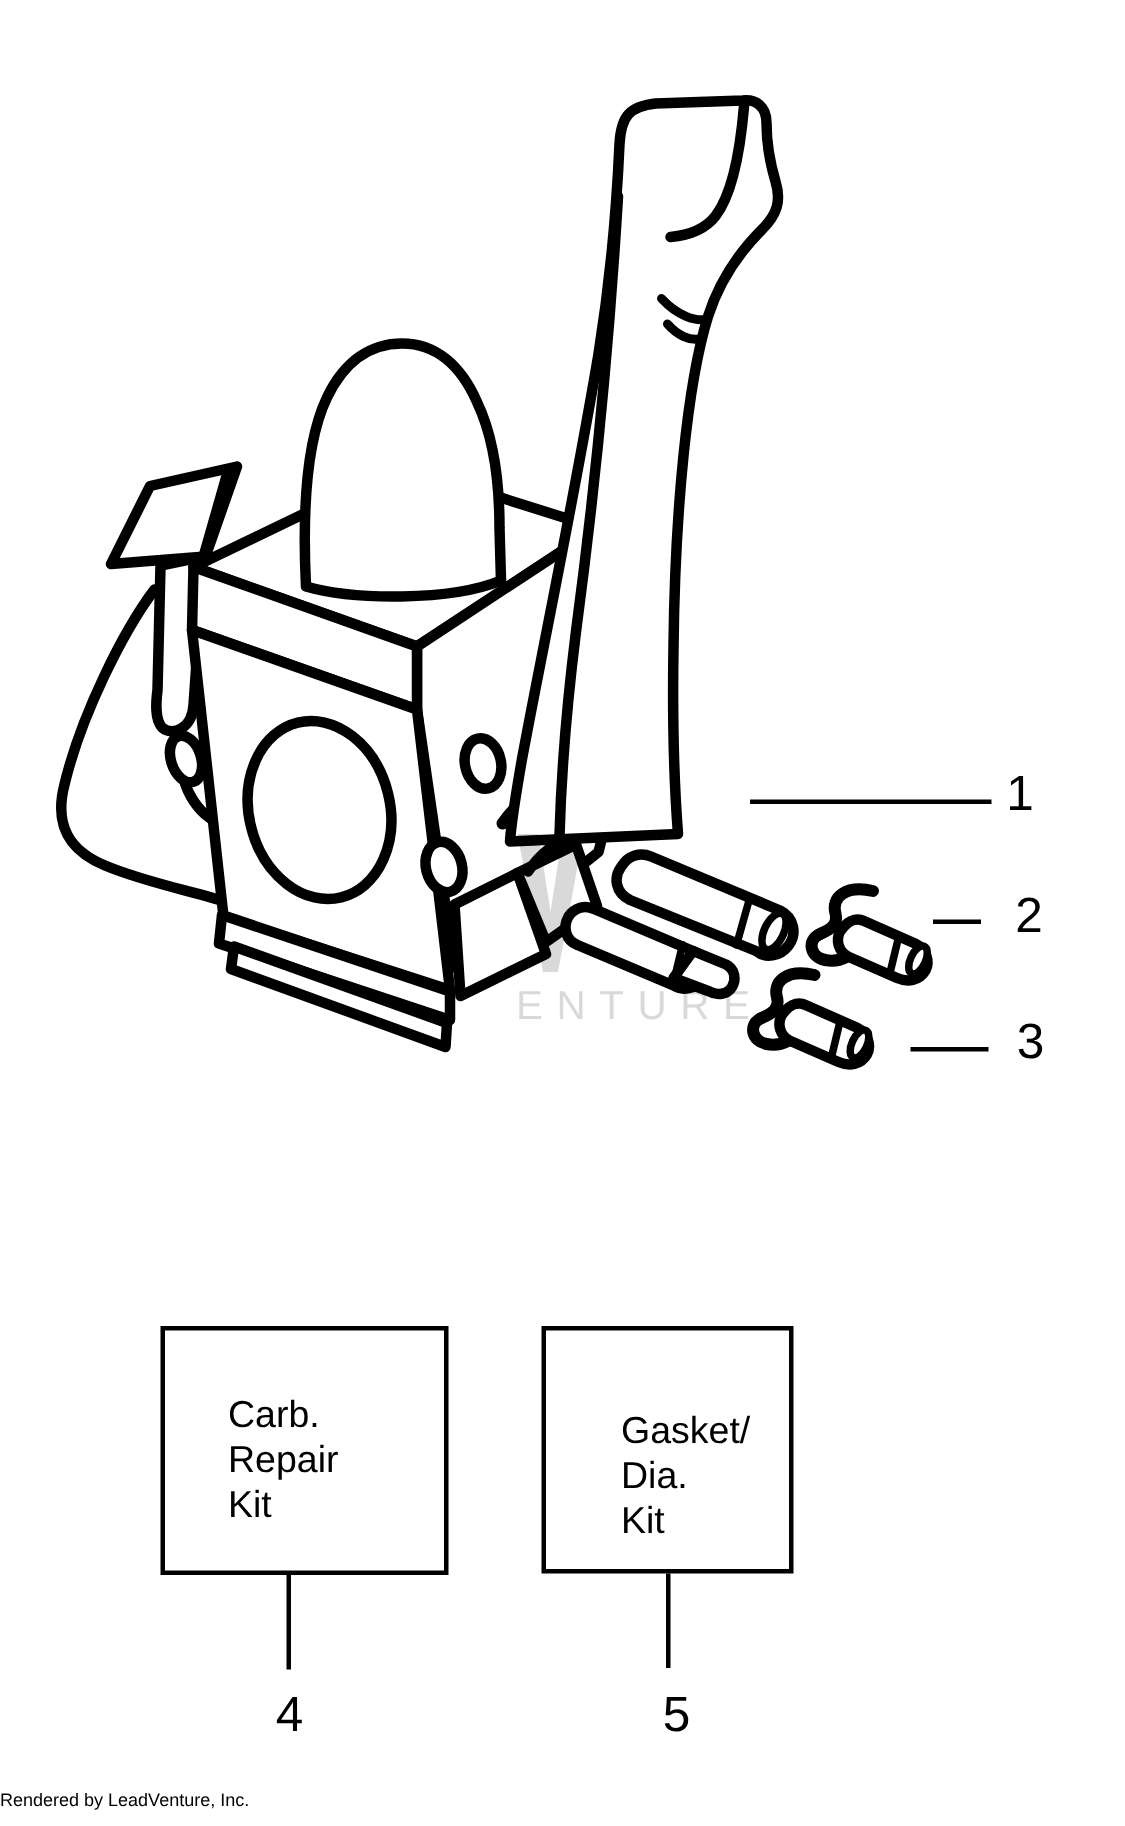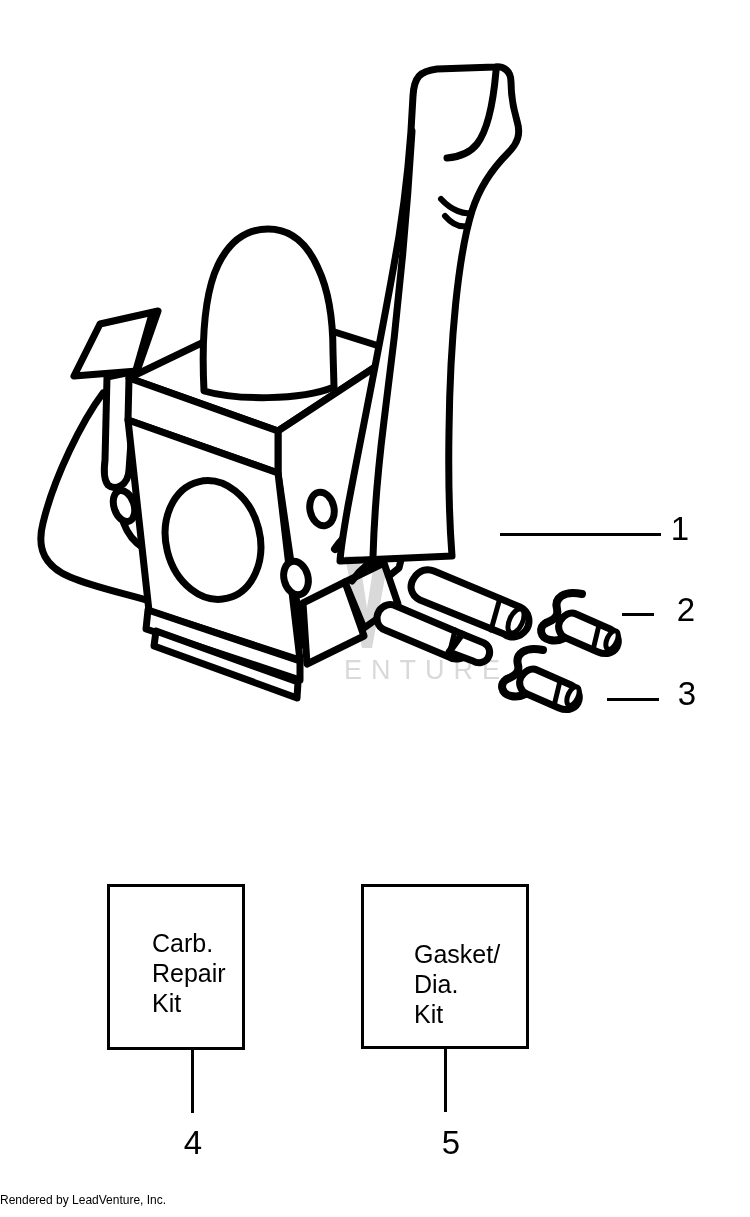--- a/index.html
+++ b/index.html
@@ -121,21 +121,21 @@
 
   <div class="leader-h" style="left:500px;top:533px;width:161px;"></div>
   <div class="callout-num" style="left:663px;top:512px;">1</div>
 
   <div class="leader-h" style="left:622px;top:613px;width:32px;"></div>
   <div class="callout-num" style="left:669px;top:593px;">2</div>
 
   <div class="leader-h" style="left:607px;top:698px;width:52px;"></div>
   <div class="callout-num" style="left:670px;top:677px;">3</div>
 
-  <div class="kit-box" style="left:107px;top:884px;width:138px;height:166px;padding:41px 0 0 42px;">
+  <div class="kit-box" style="left:107px;top:884px;width:192px;height:166px;padding:41px 0 0 42px;">
     <div class="kline">Carb.</div>
     <div class="kline">Repair</div>
     <div class="kline">Kit</div>
   </div>
   <div class="leader-v" style="left:191px;top:1050px;height:63px;"></div>
   <div class="callout-num" style="left:176px;top:1126px;">4</div>
 
   <div class="kit-box" style="left:361px;top:884px;width:168px;height:165px;padding:52px 0 0 50px;">
     <div class="kline">Gasket/</div>
     <div class="kline">Dia.</div>

